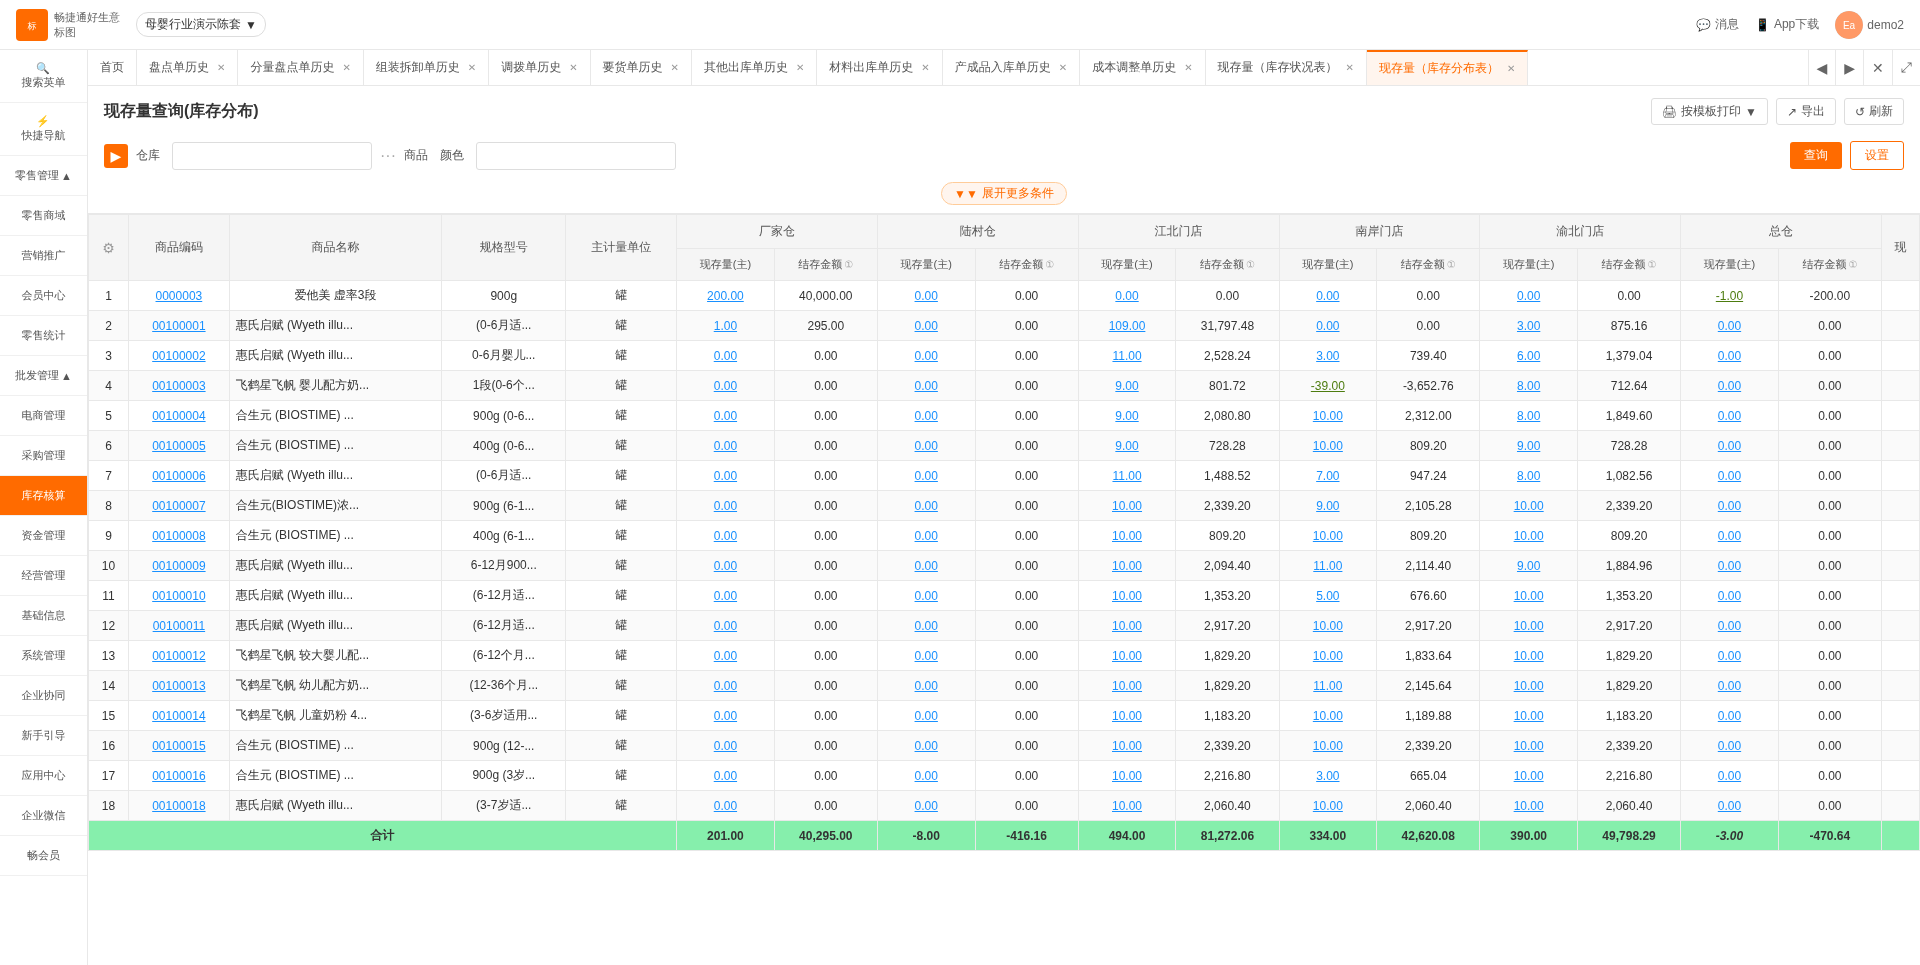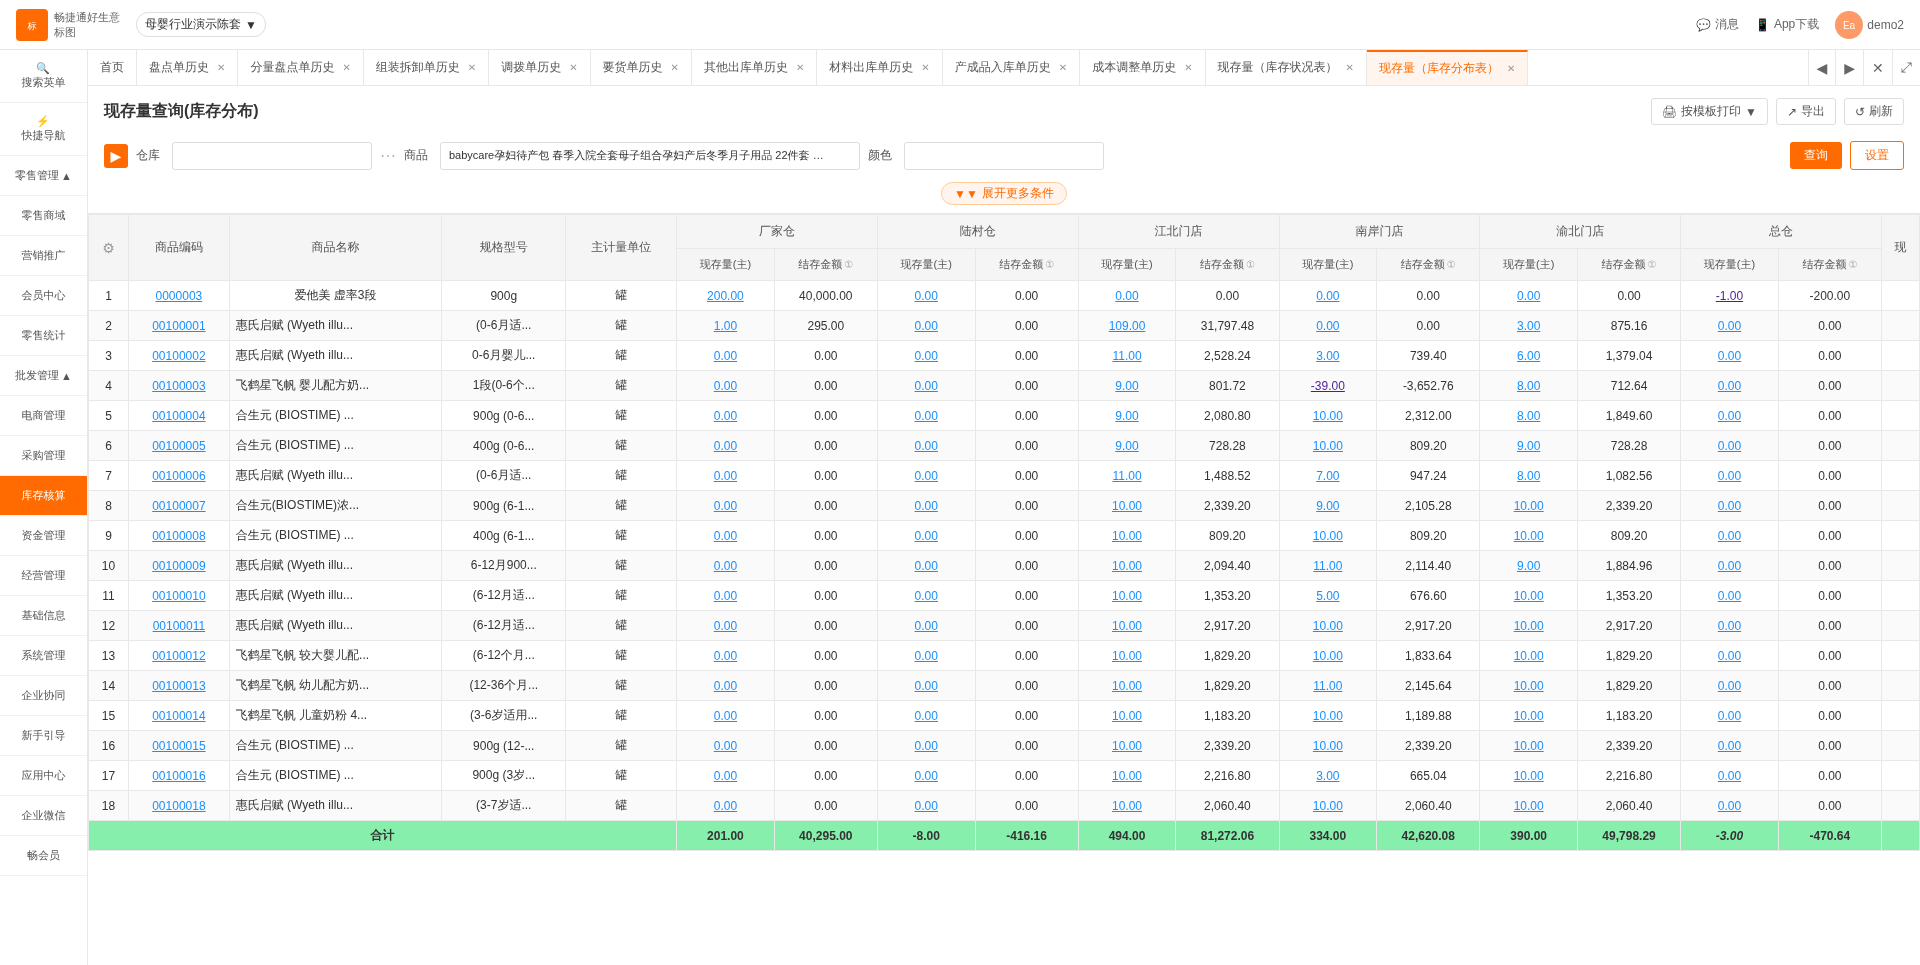--- a/index.html
+++ b/index.html
@@ -59,21 +59,21 @@
     .expand-more-btn { display: flex; align-items: center; gap: 4px; color: #ff6b00; cursor: pointer; font-size: 12px; border: 1px solid #ffcc99; border-radius: 12px; padding: 2px 12px; background: #fff5ee; }
 
     
     .table-container { flex: 1; overflow: auto; background: #fff; margin: 0; }
     .data-table { width: 100%; border-collapse: collapse; font-size: 12px; min-width: 1600px; }
     .data-table th { background: #f5f5f5; border: 1px solid #e8e8e8; padding: 8px 6px; text-align: center; font-weight: normal; color: #555; white-space: nowrap; position: sticky; top: 0; z-index: 10; }
     .data-table td { border: 1px solid #e8e8e8; padding: 6px 6px; text-align: center; color: #333; white-space: nowrap; }
     .data-table tr.summary-row td { background: #86efac; font-weight: bold; }
     .col-num { color: #666; text-align: right; }
     .col-num-link { color: #1890ff; text-decoration: underline; cursor: pointer; }
-    .col-neg { color: #4c1d95; text-align: center; }
+    .col-neg { color: #4d7c0f; text-align: center; }
     .th-group { background: #fafafa; }
     .th-subgroup { font-size: 11px; }
     .gear-icon { color: #999; cursor: pointer; font-size: 14px; }
     .info-icon { color: #aaa; font-size: 10px; cursor: pointer; margin-left: 2px; }
 
     
     .btn-orange { background: #ff6b00; color: #fff; border: none; border-radius: 3px; padding: 5px 14px; cursor: pointer; font-size: 12px; }
     .btn-orange-outline { background: #fff; color: #ff6b00; border: 1px solid #ff6b00; border-radius: 3px; padding: 5px 14px; cursor: pointer; font-size: 12px; }
 
     
@@ -270,21 +270,20 @@
             </button>
           </div>
         </div>
 
         <div class="filter-row">
           <div class="filter-expand-btn">▶</div>
           <span class="filter-label">仓库</span>
           <input class="filter-input wide" type="text" value="" style="">
           <span class="filter-dots">···</span>
           <span class="filter-label">商品</span>
-          <input class="filter-input product-wide" type="text" value="babycare孕妇待产包 春季入院全套母子组合孕妇产后冬季月子用品 22件套 …" style="">
           <span class="filter-label">颜色</span>
           <input class="filter-input wide" type="text" value="" style="">
           <div style="flex:1"></div>
           <button class="btn-orange">查询</button>
           <button class="btn-orange-outline">设置</button>
         </div>
 
         <div class="expand-more">
           <div class="expand-more-btn">
             <span>▼▼</span>

